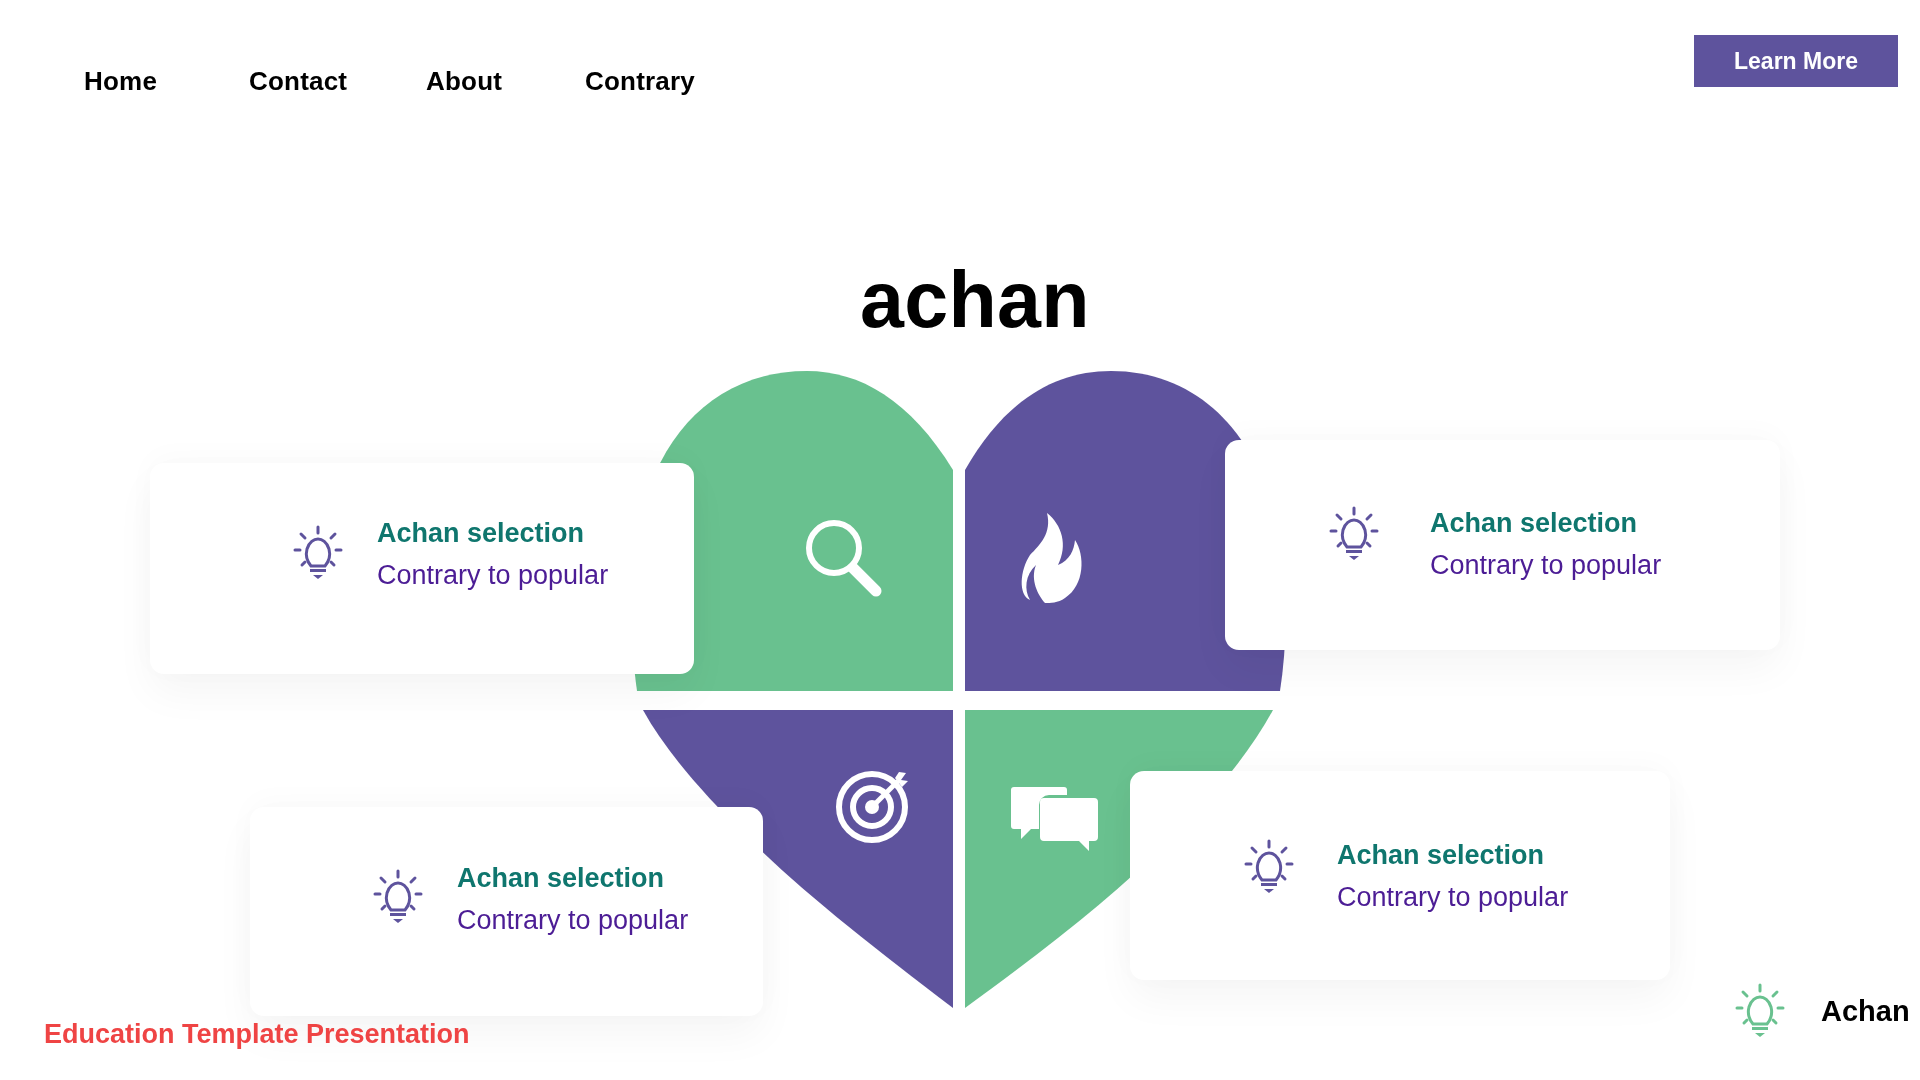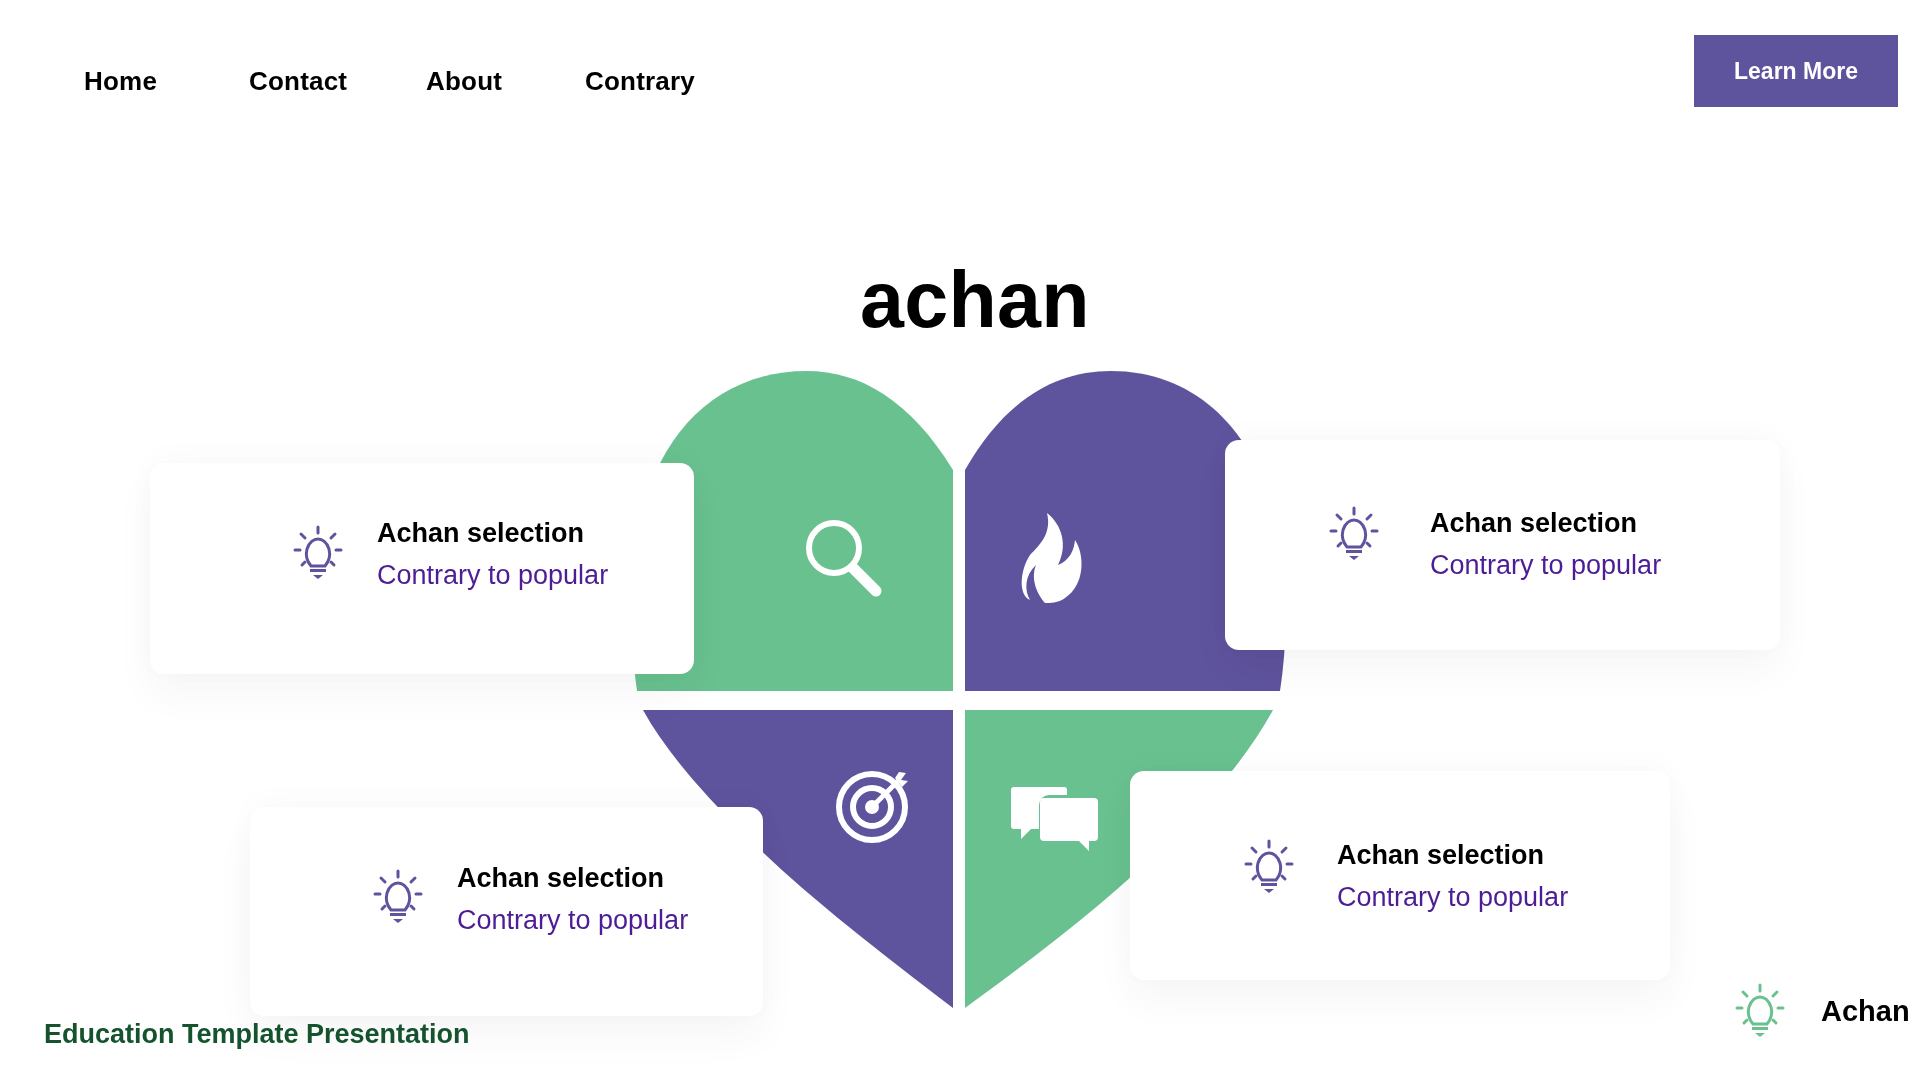--- a/index.html
+++ b/index.html
@@ -5,45 +5,45 @@
   html, body { margin:0; padding:0; }
   body {
     width:1920px; height:1080px; position:relative; overflow:hidden;
     background:#ffffff; font-family:"Liberation Sans", sans-serif; color:#000;
   }
   .nav-item {
     position:absolute; top:64px; font-size:26px; font-weight:bold; color:#000;
     text-decoration:none; line-height:34px; letter-spacing:0.2px; cursor:pointer;margin-left:13px;
   }
   .cta {
-    position:absolute; left:1694px; top:35px; width:204px; height:72px;
+    position:absolute; left:1694px; top:35px; width:204px; height:52px;
     background:#5E539D; color:#fff; border:none; font-size:23px; font-weight:bold;
     font-family:"Liberation Sans", sans-serif; cursor:pointer;
   }
   .title {
     position:absolute; left:0; top:156px; width:1950px; text-align:center;
     font-size:79px; font-weight:bold; line-height:96px; letter-spacing:0.3px;
     margin:0;
   }
   .heart { position:absolute; left:0; top:0; width:1920px; height:1080px; }
   .card {
     position:absolute; background:#fff; border-radius:14px;
     box-shadow: 0 20px 40px rgba(0,0,0,0.04), 0 -6px 30px rgba(0,0,0,0.025);
   }
   .card .bulb { position:absolute; width:50px; height:58px; }
   .card .ctitle {
-    position:absolute; font-size:27px; font-weight:bold; color:#000000; white-space:nowrap;
+    position:absolute; font-size:27px; font-weight:bold; color:#0f766e; white-space:nowrap;
     line-height:34px;
   }
   .card .csub {
     position:absolute; font-size:27px; color:#4c1d95; white-space:nowrap; line-height:34px;
   }
   .footer-text {
     position:absolute; left:44px; top:1019px; font-size:27px; font-weight:bold;
-    color:#14532d; white-space:nowrap;
+    color:#ef4444; white-space:nowrap;
   }
   .brand { position:absolute; left:1733px; top:983px; width:190px; height:60px; }
   .brand .brand-name {
     position:absolute; left:88px; top:12px; font-size:29px; font-weight:bold; color:#000;
   }
   .brand svg { position:absolute; left:0; top:0; }
 </style>
 </head>
 <body>
 

